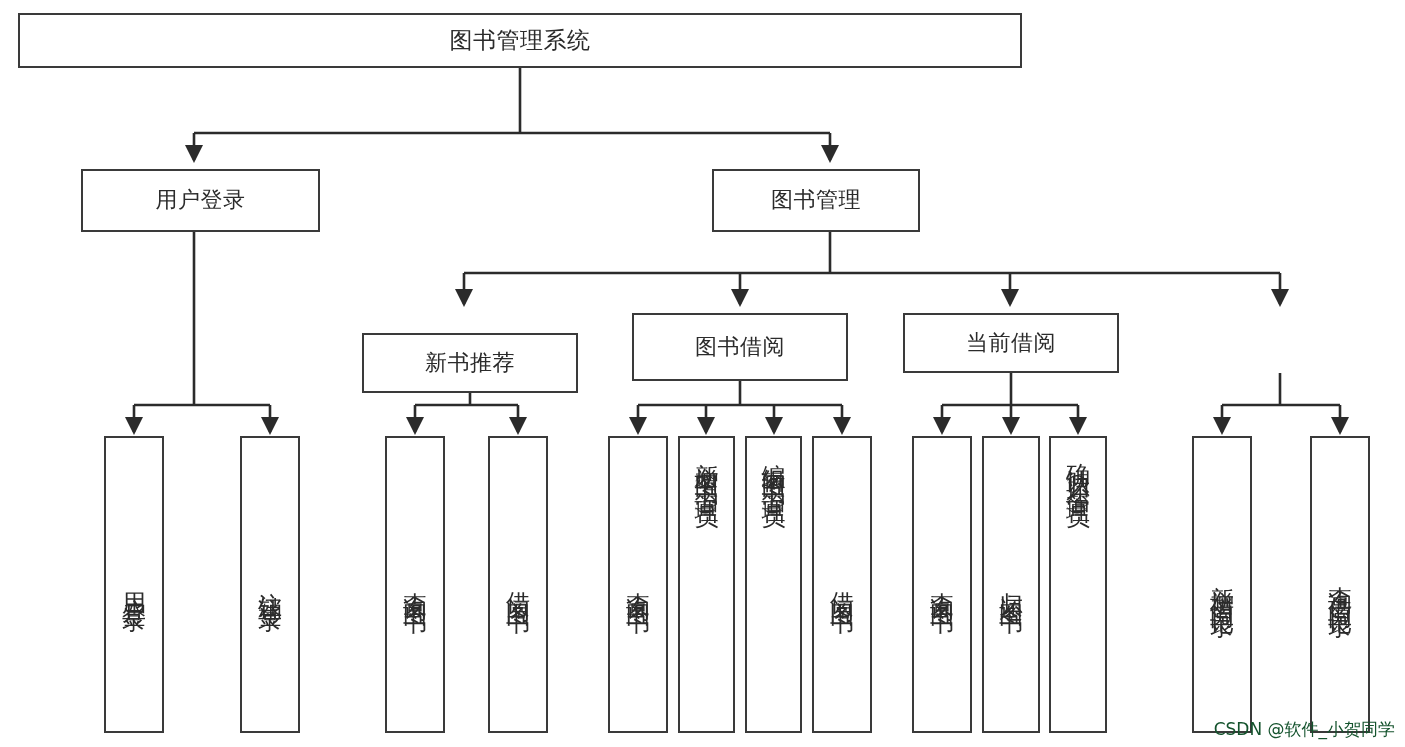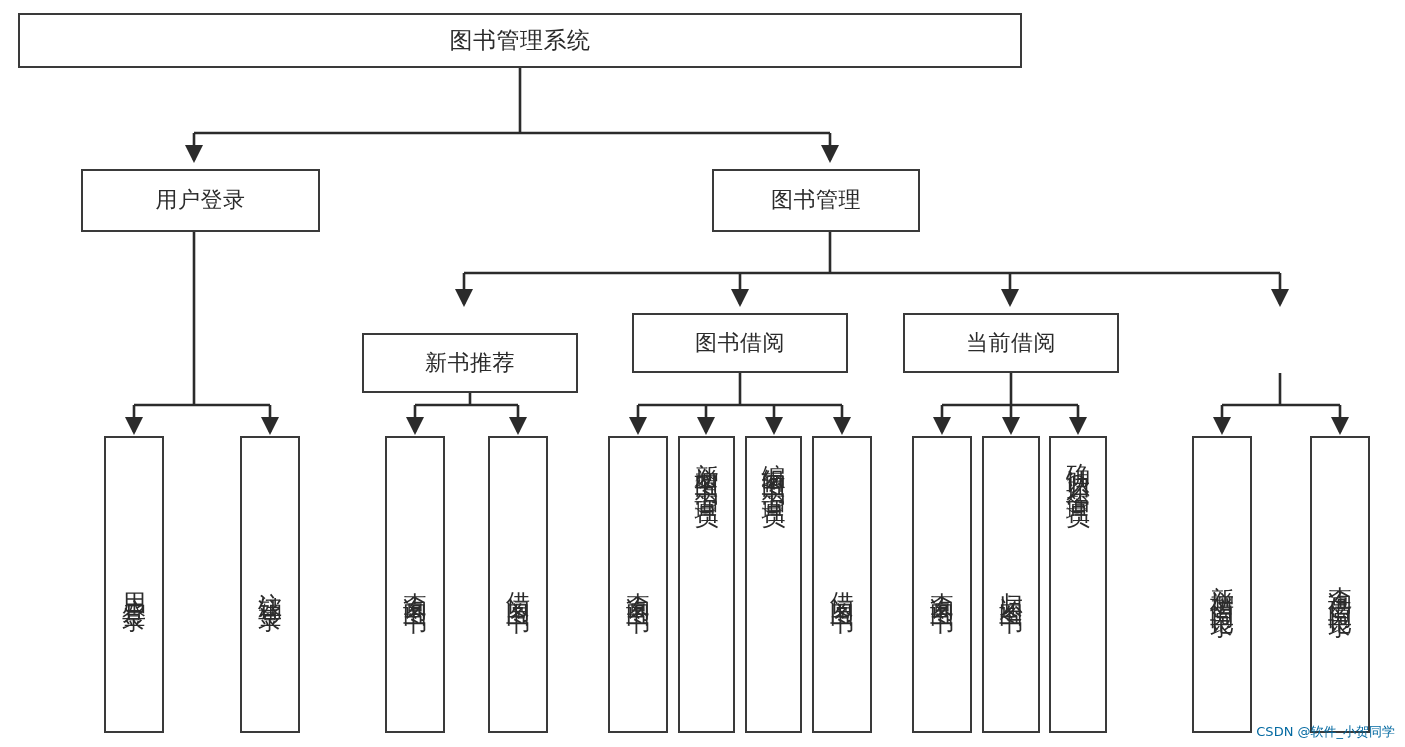--- a/index.html
+++ b/index.html
@@ -66,22 +66,22 @@
   }
   
   .node.v.centered {
     align-items: center;
     padding-top: 0;
   }
   .watermark {
     position: absolute;
     right: 10px;
     bottom: 6px;
-    font-size: 13px;
-    color: #0369a1;
+    font-size: 17px;
+    color: #14532d;
     z-index: 5;
     white-space: nowrap;
     font-family: "DejaVu Sans", "Liberation Sans", sans-serif;
   }
 </style>
 </head>
 <body>
 
 <div id="canvas">
 
@@ -144,21 +144,21 @@
   </div>
 
   <div class="node h" style="left:712px; top:169px; width:208px; height:63px;">
     <span class="lbl">图书管理</span>
   </div>
 
   <div class="node h" style="left:362px; top:313px; width:216px; height:60px;margin-top:20px;">
     <span class="lbl">新书推荐</span>
   </div>
 
-  <div class="node h" style="left:632px; top:313px; width:216px; height:60px;">
+  <div class="node h" style="left:632px; top:313px; width:216px; height:68px;">
     <span class="lbl">图书借阅</span>
   </div>
 
   <div class="node h" style="left:903px; top:313px; width:216px; height:60px;">
     <span class="lbl">当前借阅</span>
   </div>
 
 
   <div class="node v centered" style="left:104px; top:436px; width:60px; height:297px;">
     <span class="lbl">用户登录</span>

